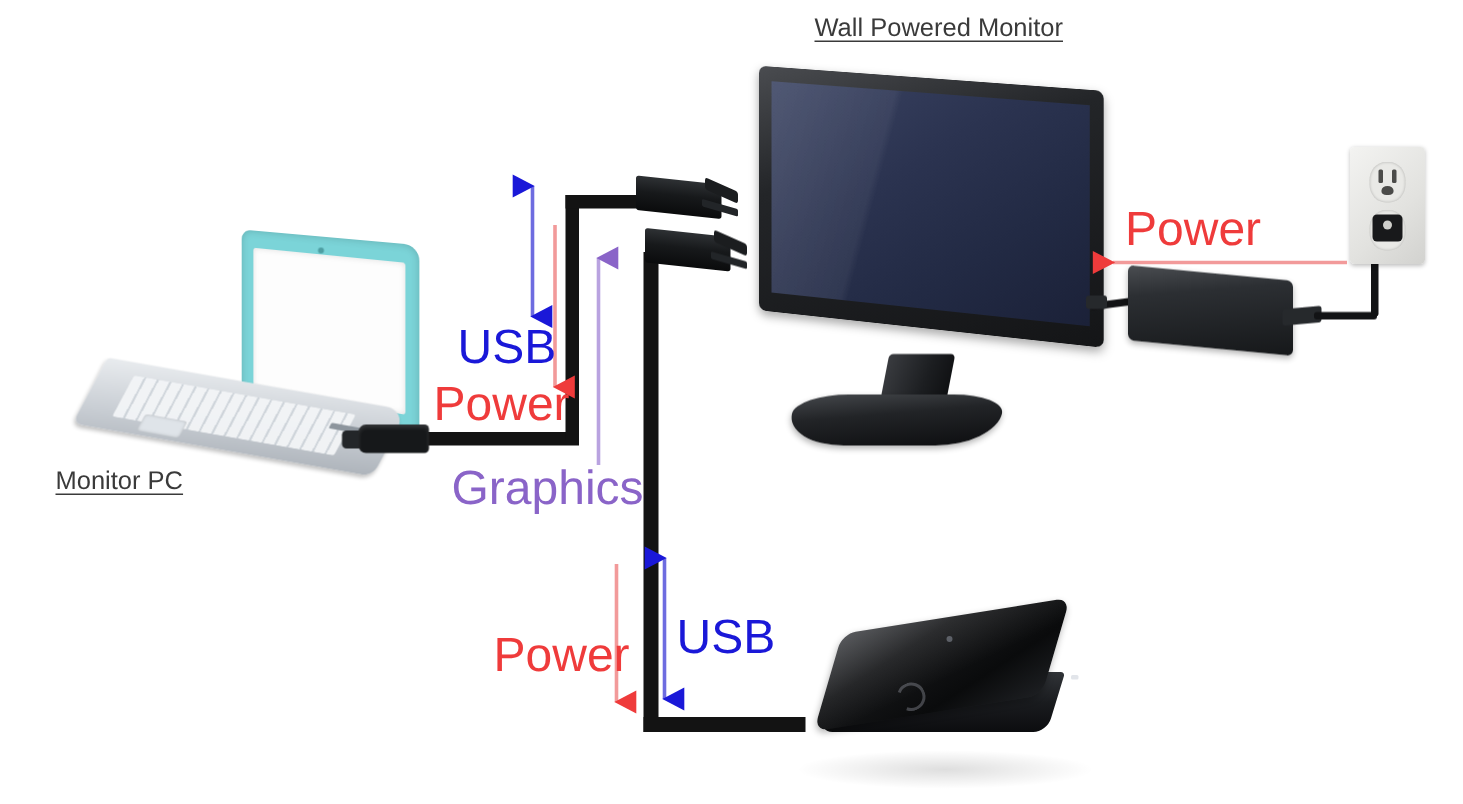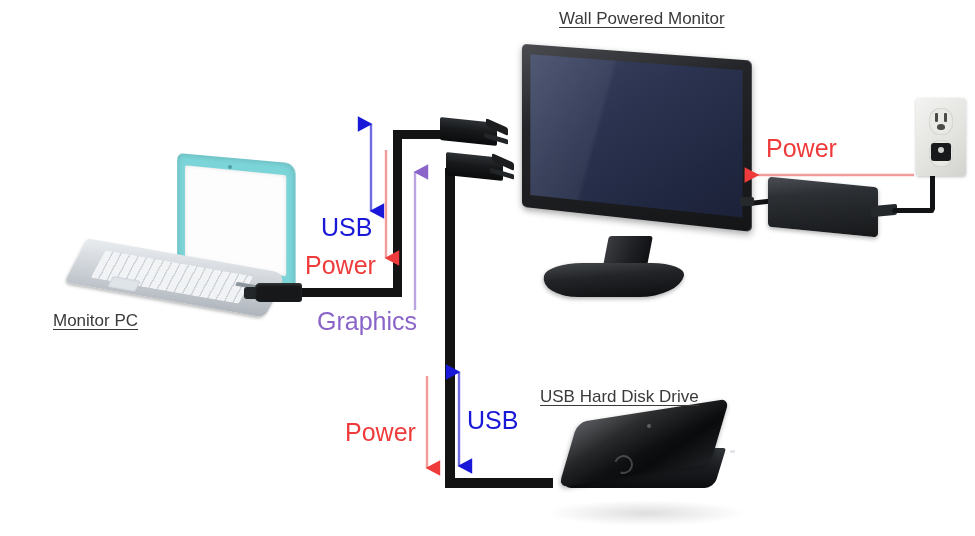--- a/index.html
+++ b/index.html
@@ -1,26 +1,26 @@
 <!DOCTYPE html>
 <html><head>
 <meta charset="utf-8">
 <style>
   html,body{margin:0;padding:0;background:#ffffff;}
   body{width:975px;height:536px;position:relative;overflow:hidden;
        font-family:"Liberation Sans",sans-serif;}
-  .stage{position:absolute;left:16px;top:0;width:881px;height:536px;}
+  .stage{position:absolute;left:0;top:0;width:881px;height:536px;}
 
   .lbl{position:absolute;white-space:nowrap;line-height:1;}
 
   .title-lbl{
     color:#3a3a3a;font-size:17px;font-weight:400;
     text-decoration:underline;text-underline-offset:3px;
   }
-  .flow-lbl{font-size:25px;font-weight:400;}
+  .flow-lbl{font-size:32px;font-weight:400;}
   .flow-usb{color:#1a18d8;}
   .flow-power{color:#ef3b3b;}
   .flow-graphics{color:#8a64c8;}
 
   
   .cable{position:absolute;background:#131313;}
 
   
   .notebook{position:absolute;}
   .nb-screen-outer{
@@ -243,21 +243,20 @@
 
     <line x1="443" y1="372" x2="443" y2="466" stroke="#6e6ce0" stroke-width="2.4" marker-start="url(#ah-usb-up)" marker-end="url(#ah-usb-down)"></line>
 
     <line x1="898" y1="175" x2="742" y2="175" stroke="#f29a9a" stroke-width="2.4" marker-end="url(#ah-pow-left)"></line>
   </svg>
 
   <div class="lbl title-lbl" style="left:543px;top:10px;">Wall Powered Monitor</div>
 
   <div class="lbl title-lbl" style="left:37px;top:312px;">Monitor PC</div>
 
-  <div class="lbl title-lbl" style="left:524px;top:388px;">USB Hard Disk Drive</div>
 
   <div class="lbl flow-lbl flow-usb" style="left:305px;top:215px;">USB</div>
 
   <div class="lbl flow-lbl flow-power" style="left:289px;top:253px;">Power</div>
 
   <div class="lbl flow-lbl flow-graphics" style="left:301px;top:309px;text-align:right;">Graphics</div>
 
   <div class="lbl flow-lbl flow-power" style="left:329px;top:420px;">Power</div>
 
   <div class="lbl flow-lbl flow-usb" style="left:451px;top:408px;">USB</div>

